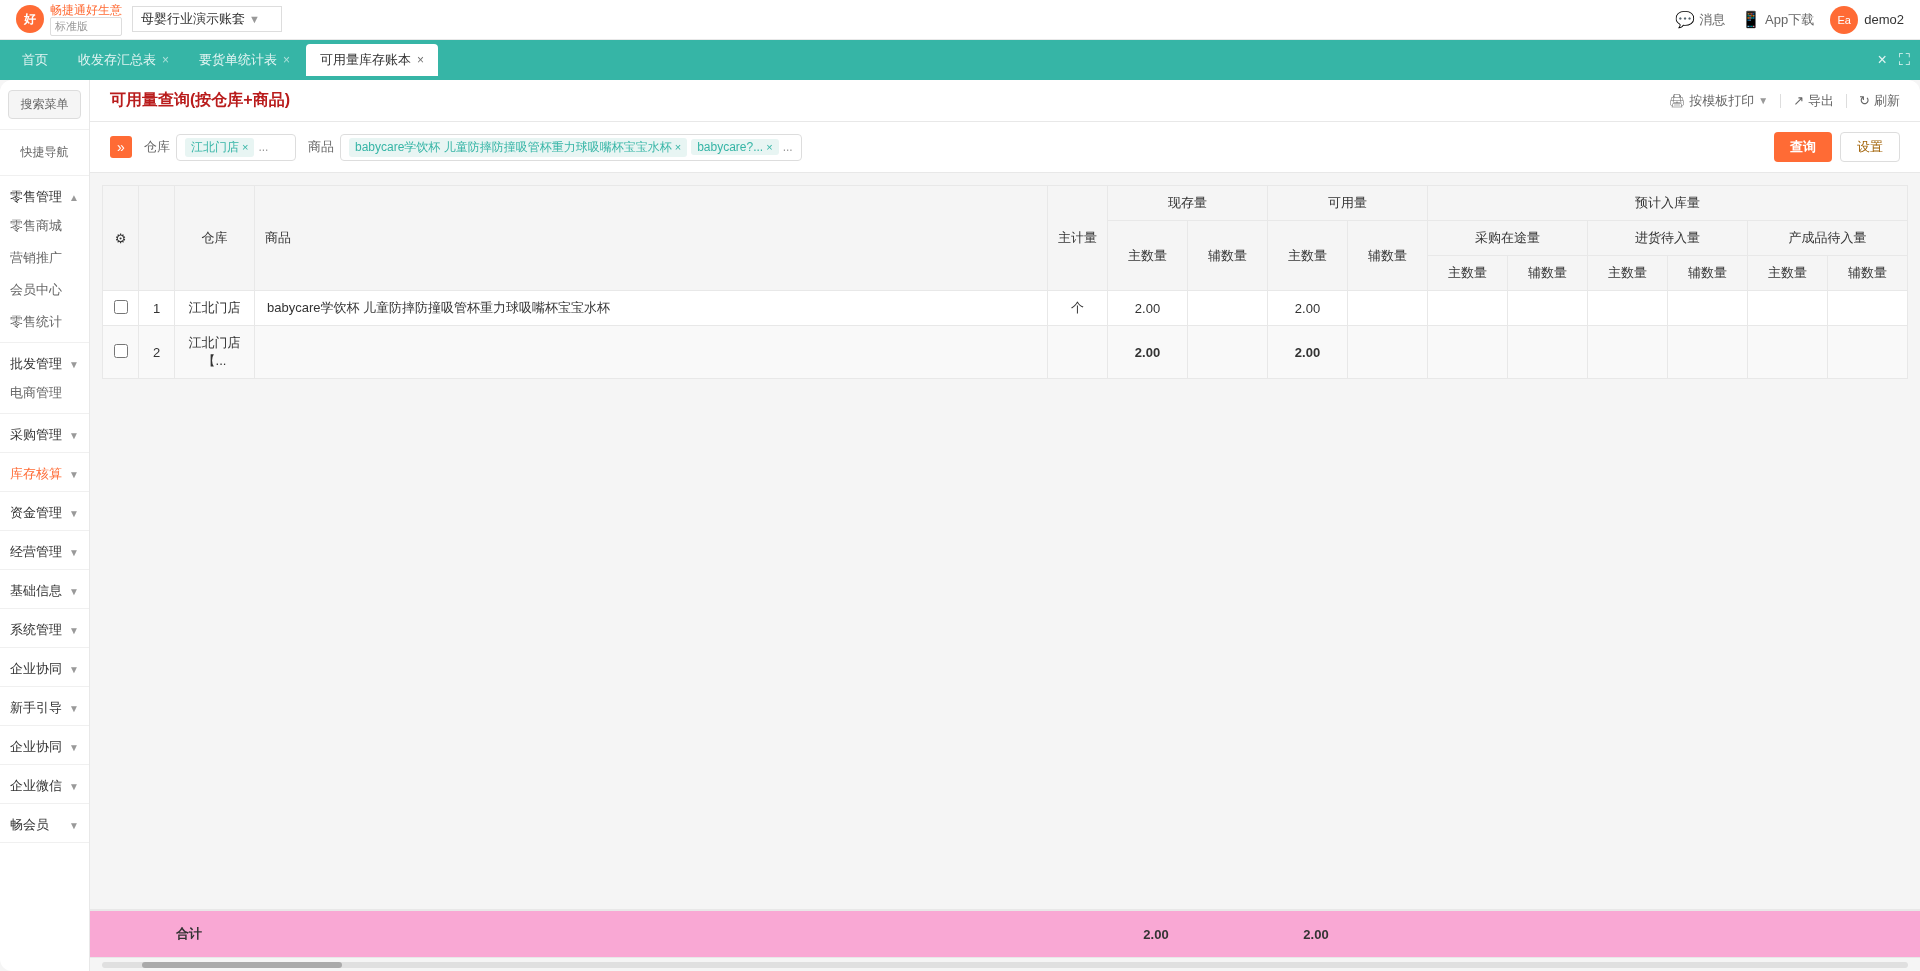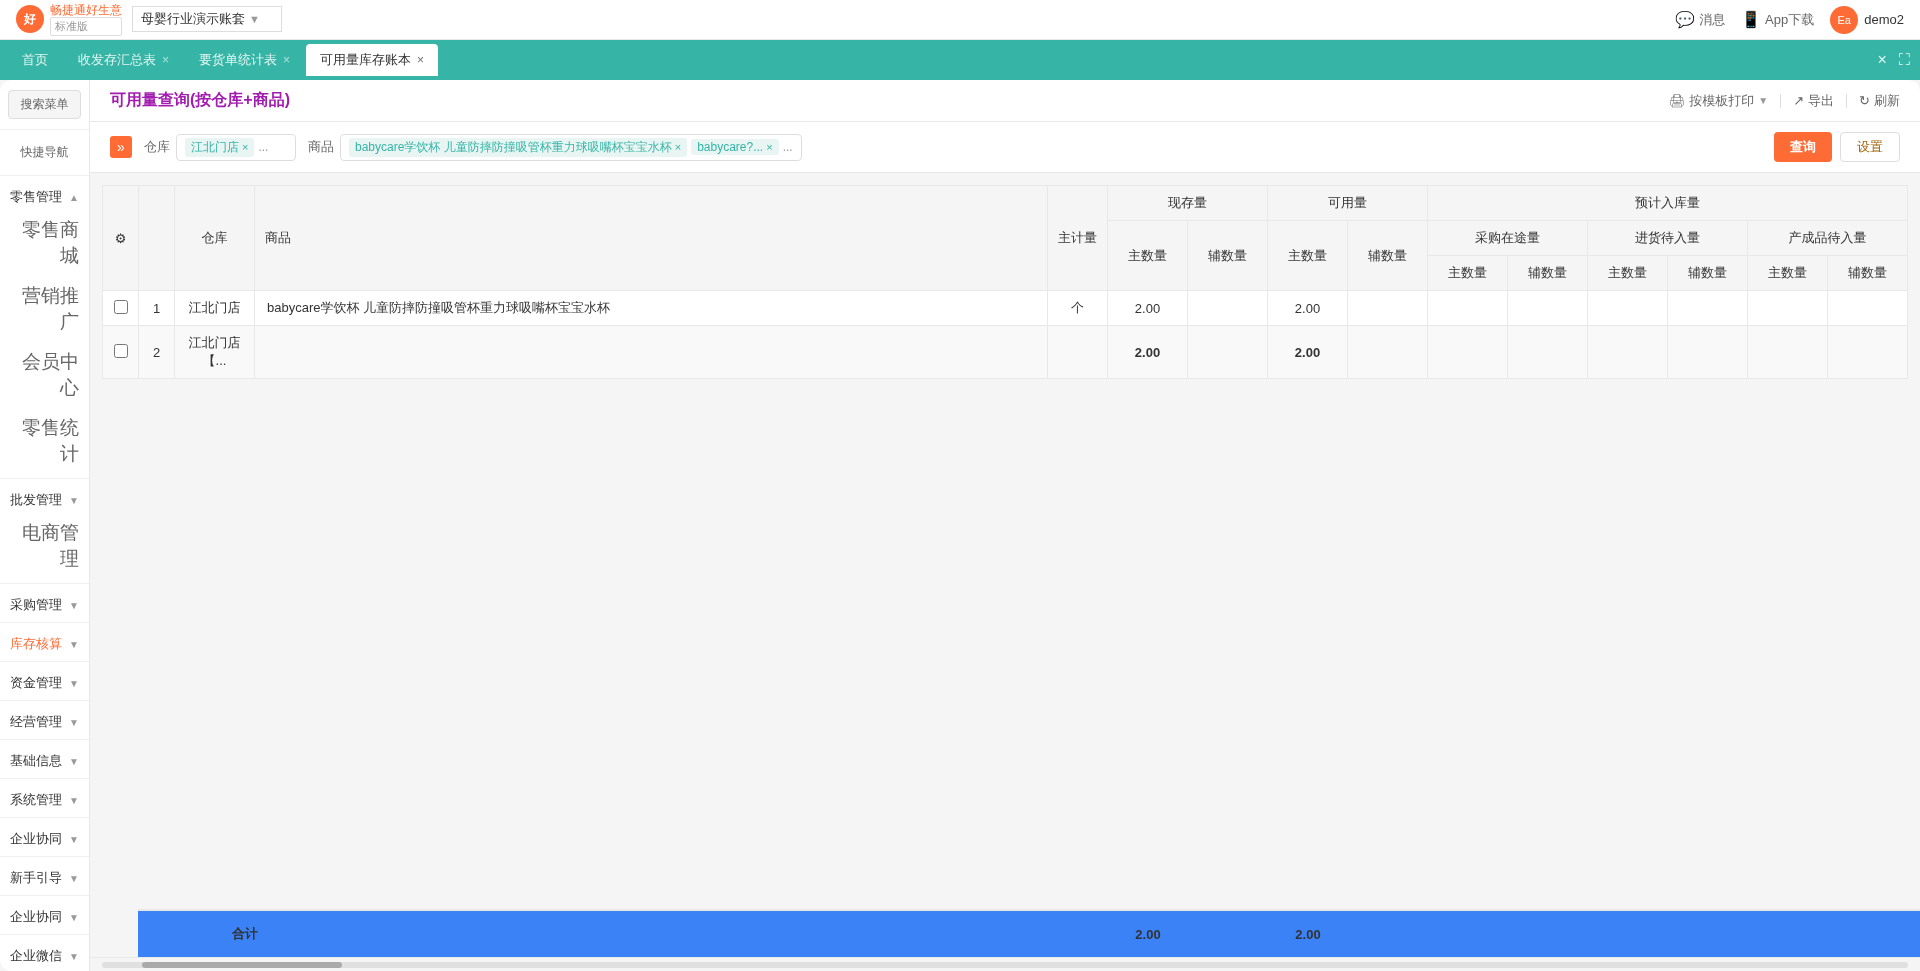--- a/index.html
+++ b/index.html
@@ -70,36 +70,36 @@
       overflow-y: auto;
       flex-shrink: 0;
     }
     .sidebar-search { padding: 10px 8px; border-bottom: 1px solid #f0f0f0; }
     .sidebar-search-btn { width: 100%; padding: 5px; background: #f5f5f5; border: 1px solid #ddd; border-radius: 4px; text-align: center; font-size: 12px; color: #666; cursor: pointer; }
     .sidebar-nav { padding: 8px 0; border-bottom: 1px solid #f0f0f0; }
     .sidebar-nav-item { padding: 6px 10px; font-size: 12px; color: #666; cursor: pointer; text-align: center; }
     .sidebar-group { padding: 4px 0; border-bottom: 1px solid #f0f0f0; }
     .sidebar-group-header { padding: 8px 10px 4px; font-size: 13px; color: #333; display: flex; align-items: center; justify-content: space-between; cursor: pointer; font-weight: 500; }
     .sidebar-group-header .arrow { font-size: 10px; color: #999; }
-    .sidebar-item { padding: 7px 10px; font-size: 19px; color: #666; cursor: pointer; text-align: right; display: block; }
+    .sidebar-item { padding: 7px 10px; font-size: 13px; color: #666; cursor: pointer; text-align: left; display: block; }
 
     
     .content { flex: 1; display: flex; flex-direction: column; overflow: hidden; background: #f5f5f5; }
 
     
     .page-header {
       background: #fff;
       padding: 10px 20px;
       border-bottom: 1px solid #e8e8e8;
       display: flex;
       align-items: center;
       justify-content: space-between;
       flex-shrink: 0;
     }
-    .page-title { font-size: 16px; font-weight: 600; color: #a21caf; }
+    .page-title { font-size: 16px; font-weight: 600; color: #b91c1c; }
     .page-actions { display: flex; align-items: center; gap: 12px; }
     .page-action-btn { display: flex; align-items: center; gap: 4px; font-size: 13px; color: #666; cursor: pointer; }
     .divider-v { width: 1px; height: 14px; background: #ddd; }
 
     
     .filter-bar {
       background: #fff;
       padding: 10px 20px;
       display: flex;
       align-items: center;
@@ -131,27 +131,26 @@
     .col-product { min-width: 280px; text-align: left !important; }
     .col-unit { width: 60px; }
     .col-num { width: 80px; }
     .settings-icon-cell { width: 36px; }
     .row-num-cell { width: 36px; color: #999; }
     .td-left { text-align: left !important; padding-left: 12px !important; }
     .td-bold { font-weight: 600; }
 
     
     .table-footer {
-      background: #3b82f6;
+      background: #f9a8d4;
       border-top: 2px solid #e8e8e8;
       display: flex;
       align-items: center;
-      padding: 8px 12px;
-      flex-shrink: 0;
-      margin-left: 48px;
+      padding: 8px 4px;
+      flex-shrink: 0;
     }
     .footer-table { width: 100%; border-collapse: collapse; }
     .footer-table td { padding: 6px 10px; font-size: 13px; text-align: center; font-weight: 600; color: #333; }
 
     
     .scrollbar-area { height: 14px; background: #f5f5f5; border-top: 1px solid #e8e8e8; display: flex; align-items: center; padding: 0 12px; flex-shrink: 0; }
     .scrollbar-track { flex: 1; height: 6px; background: #e0e0e0; border-radius: 3px; position: relative; }
     .scrollbar-thumb { width: 200px; height: 6px; background: #aaa; border-radius: 3px; position: absolute; left: 40px; }
 
     .chat-icon { font-size: 16px; }

